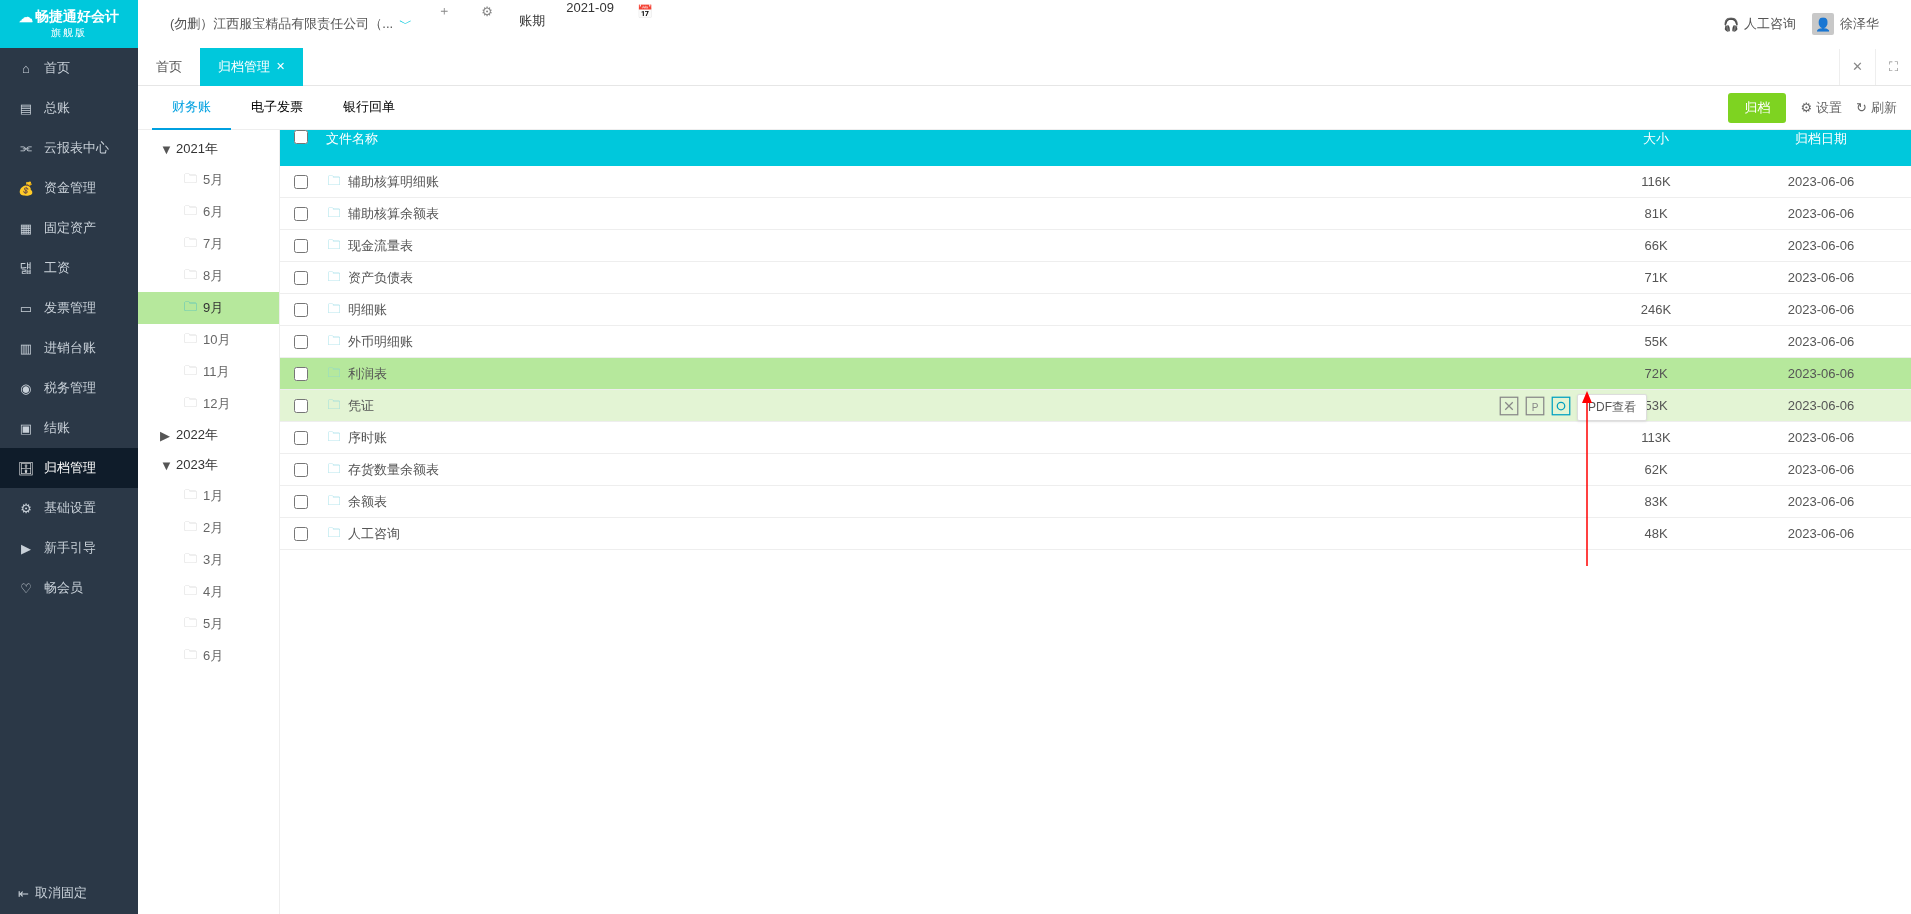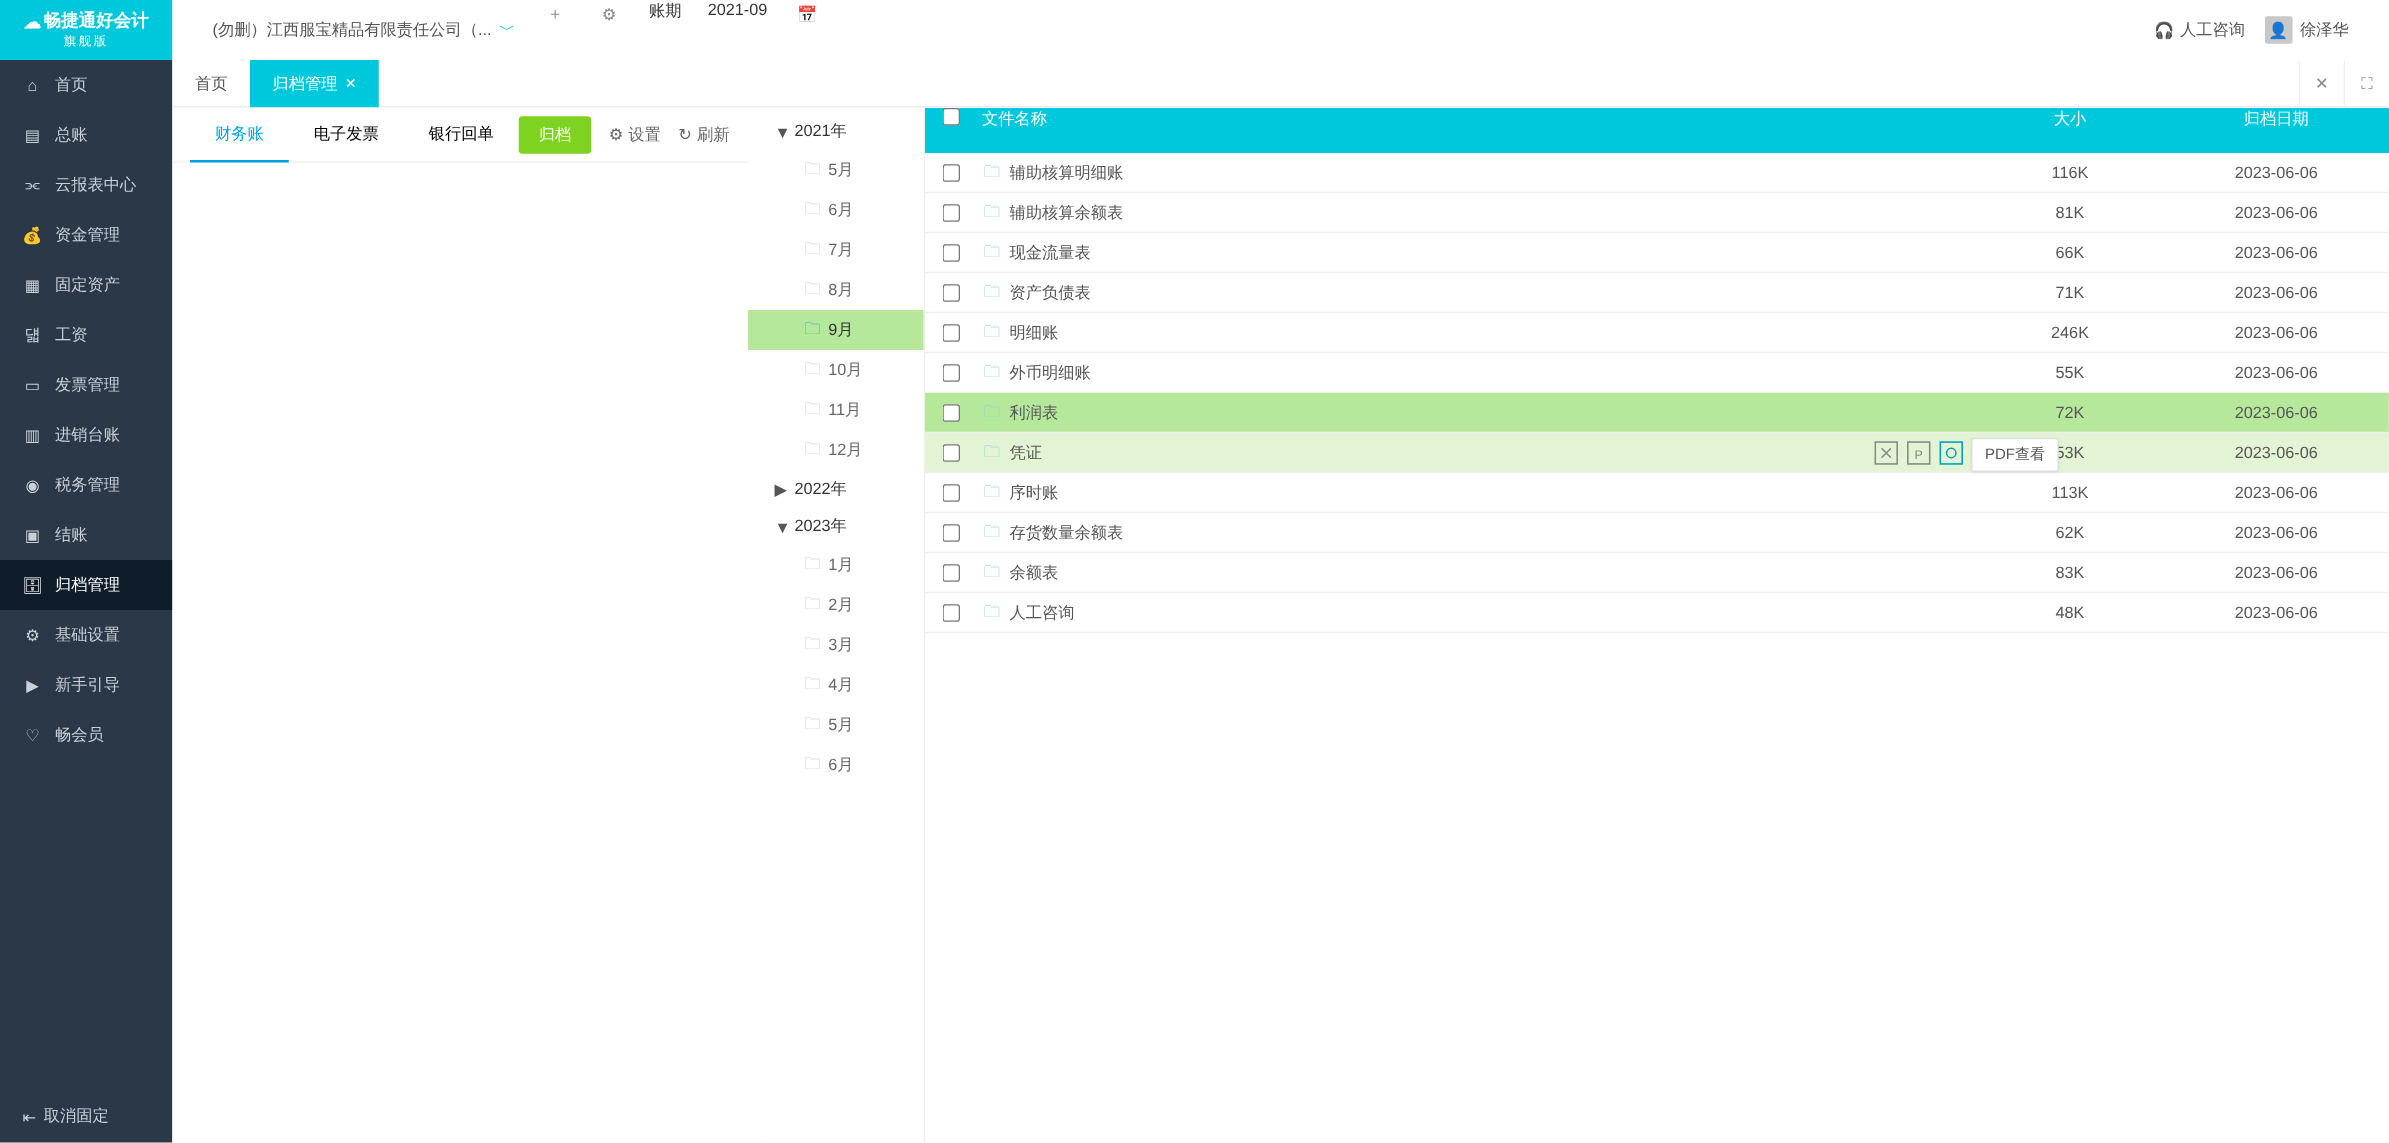--- a/index.html
+++ b/index.html
@@ -16,36 +16,36 @@
 .nav-icon { width: 16px; height: 16px; display: inline-flex; align-items: center; justify-content: center; }
 .sidebar-footer { margin-top: auto; display: flex; align-items: center; gap: 6px; padding: 12px 18px; font-size: 13px; color: #c8d0d8; }
 
 
 .main { flex: 1; display: flex; flex-direction: column; background: #f5f7f9; }
 
 
 .topbar { height: 48px; background: #fff; display: flex; padding: 0 32px; gap: 21px; font-size: 13px; color: #555; }
 .company-sel { display: flex; align-items: center; gap: 6px; cursor: pointer; }
 .top-icon { width: 22px; height: 22px; display: inline-flex; align-items: center; justify-content: center; color: #888; cursor: pointer; }
-.top-period-label { color: #333; }
+.top-period-label { color: #333; margin-top: 12px; }
 .top-period-value { color: #333; }
 .topbar-right { margin-left: auto; display: flex; align-items: center; gap: 16px; }
 .user-area { display: flex; align-items: center; gap: 6px; }
 .avatar { width: 22px; height: 22px; background: #c8c8c8; border-radius: 2px; display: inline-flex; align-items: center; justify-content: center; color: #fff; }
 
 
 .tabstrip { display: flex; align-items: center; background: #fff; border-bottom: 1px solid #e6e6e6; height: 38px; }
 .tab { padding: 0 18px; height: 38px; display: flex; align-items: center; gap: 6px; cursor: pointer; font-size: 13px; color: #555; }
 .tab.active { background: #00c8dc; color: #fff; }
 .tab-close { font-size: 11px; }
 .tabstrip-actions { margin-left: auto; display: flex; }
 .tabstrip-btn { width: 36px; height: 36px; display: flex; align-items: center; justify-content: center; color: #888; cursor: pointer; border-left: 1px solid #eee; }
 
 
-.content { flex: 1; background: #fff; display: flex; flex-direction: row; margin: 0; }
+.content { flex: 1; background: #fff; display: flex; flex-direction: column; margin: 0; }
 .subtabs-row { display: flex; align-items: center; border-bottom: 1px solid #eee; padding: 0 14px; height: 44px; }
 .subtabs { display: flex; gap: 0; }
 .subtab { padding: 12px 20px; cursor: pointer; color: #000000; font-size: 13px; }
 .subtab.active { color: #00a0e0; border-bottom: 2px solid #00a0e0; }
 .toolbar { margin-left: auto; display: flex; align-items: center; gap: 14px; }
 .btn-primary { background: #7ed321; color: #fff; padding: 6px 16px; border-radius: 3px; cursor: pointer; font-size: 13px; }
 .tool-link { color: #666; cursor: pointer; font-size: 13px; display: flex; align-items: center; gap: 4px; }
 
 
 .explorer { flex: 1; display: flex; overflow: hidden; }

